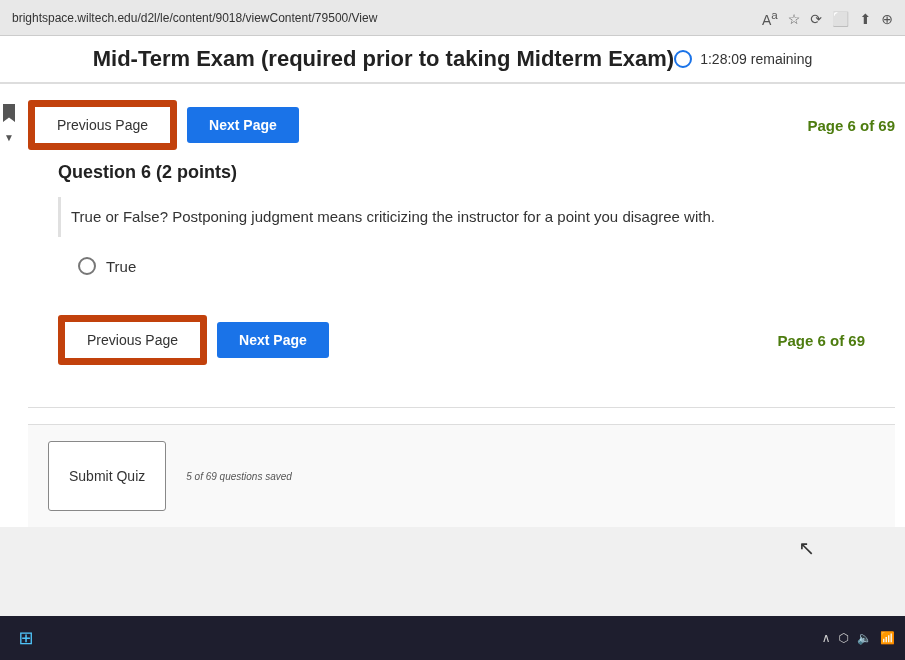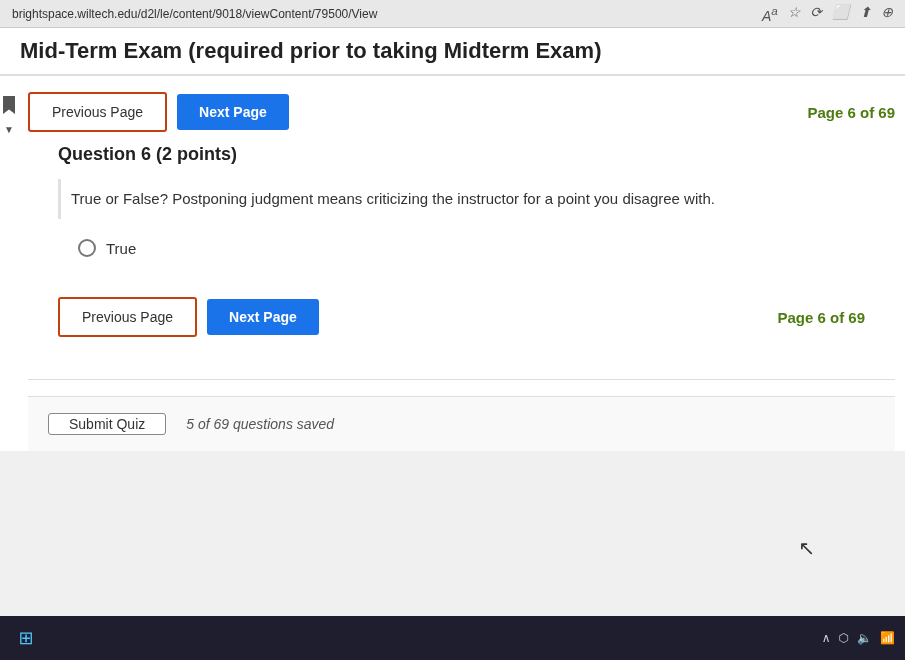--- a/index.html
+++ b/index.html
@@ -12,44 +12,43 @@
     }
 
     
     .browser-chrome {
       background: #e8e8e8;
       border-bottom: 1px solid #ccc;
       padding: 6px 12px;
       display: flex;
       align-items: center;
       justify-content: space-between;
-      height: 28px;
+      height: 36px;
     }
     .address-bar {
       font-size: 12px;
       color: #333;
       flex: 1;
     }
     .browser-icons {
       display: flex;
       gap: 10px;
-      align-items: flex-start;
+      align-items: flex-end;
       font-size: 14px;
       color: #555;
-      font-style: italic;
     }
 
     
     .page-header {
       background: #fff;
       border-bottom: 2px solid #ddd;
       padding: 10px 20px;
       display: flex;
       align-items: center;
-      justify-content: space-between;
+      justify-content: center;
     }
     .page-title {
       font-size: 22px;
       font-weight: bold;
       color: #222;
     }
     .timer-area {
       display: flex;
       align-items: center;
       gap: 8px;
@@ -104,21 +103,21 @@
 
     
     .nav-row {
       display: flex;
       align-items: center;
       padding: 16px 0 12px 0;
       gap: 10px;
     }
     .btn-prev {
       background: #fff;
-      border: 2px solid #c2410c;
+      border: 7px solid #c2410c;
       color: #333;
       padding: 10px 22px;
       font-size: 14px;
       cursor: pointer;
       border-radius: 3px;
       font-weight: 500;
     }
     .btn-next {
       background: #1a73e8;
       border: none;
@@ -190,27 +189,27 @@
       border-top: 1px solid #ddd;
       padding: 16px 20px;
       display: flex;
       align-items: center;
       gap: 20px;
     }
     .btn-submit {
       background: #fff;
       border: 1px solid #888;
       color: #333;
-      padding: 2px 20px;
+      padding: 26px 20px;
       font-size: 14px;
       cursor: pointer;
       border-radius: 3px;
     }
     .saved-text {
-      font-size: 14px;
+      font-size: 10px;
       color: #555;
       font-style: italic;
     }
 
     
     .taskbar {
       position: fixed;
       bottom: 0;
       left: 0;
       width: 905px;
@@ -261,20 +260,24 @@
     <span>☆</span>
     <span>⟳</span>
     <span>⬜</span>
     <span>⬆</span>
     <span>⊕</span>
   </div>
 </div>
 
 <div class="page-header">
   <span class="page-title">Mid-Term Exam (required prior to taking Midterm Exam)</span>
+  <div class="timer-area">
+    <span class="timer-circle"></span>
+    <span>1:28:09 remaining</span>
+  </div>
 </div>
 
 <div class="page-wrapper">
 
   <div class="left-strip">
     <div class="bookmark-icon"></div>
     <span class="chevron-down">▼</span>
   </div>
 
   <div class="content-area">

